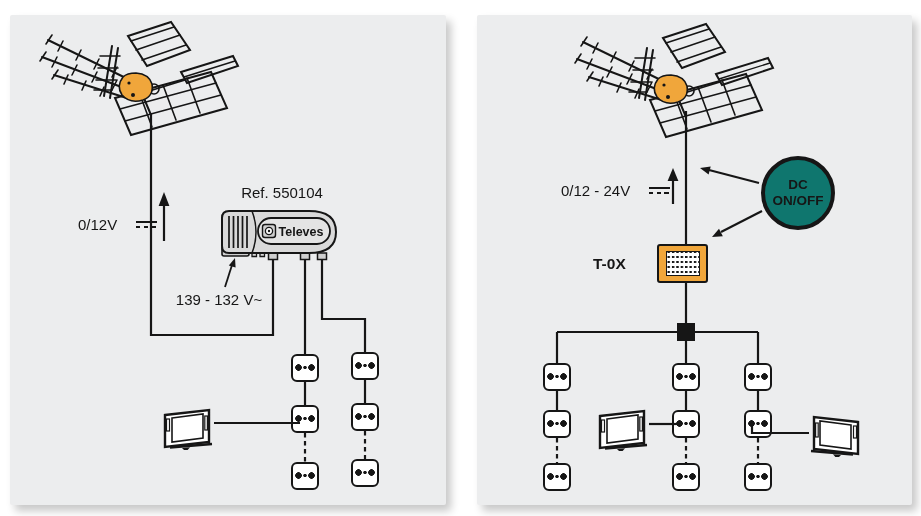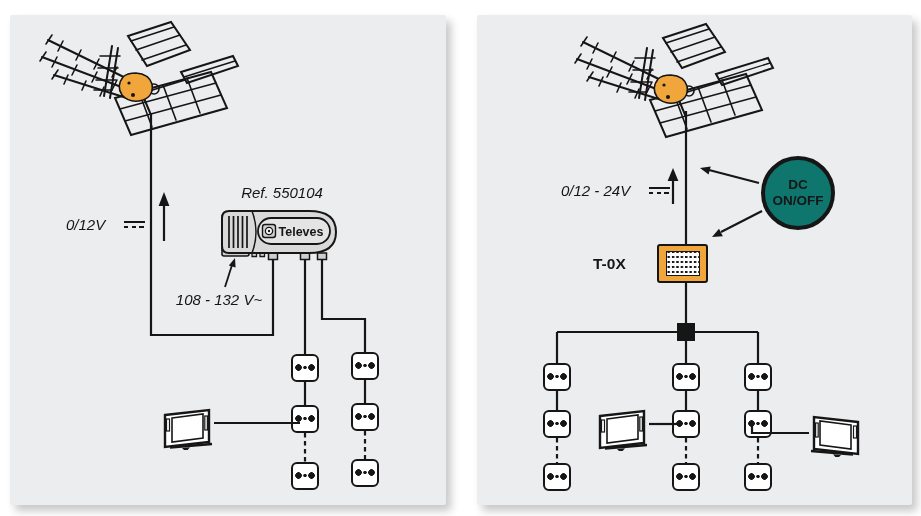--- a/index.html
+++ b/index.html
@@ -4,21 +4,21 @@
 <style>
   html,body{margin:0;padding:0;background:#fff;}
   .page{position:relative;width:921px;height:516px;background:#fff;overflow:hidden;
         font-family:"Liberation Sans",sans-serif;color:#161616;}
   .panel{position:absolute;top:15px;height:490px;background:#ecedee;border-radius:2px;
          box-shadow:5px 6px 8px rgba(0,0,0,.22);}
   #panel-left{left:10px;width:436px;}
   #panel-right{left:477px;width:435px;}
   .wiring,.overlay{position:absolute;left:0;top:0;}
   .overlay{z-index:6;}
-  .lbl{position:absolute;font-size:15px;white-space:nowrap;z-index:4;font-style:italic;}
+  .lbl{position:absolute;font-size:15px;white-space:nowrap;z-index:4;}
   .vlabel{display:flex;align-items:center;gap:19px;}
   .dc-sym{display:inline-block;width:21px;}
   .dc-sym .solid{height:2.2px;background:#161616;margin-bottom:3.2px;}
   .dc-sym .dash{height:2.2px;background:repeating-linear-gradient(90deg,#161616 0 4.4px,transparent 4.4px 7.6px);}
   .center{text-align:center;}
   .outlet{position:absolute;width:28px;height:28px;box-sizing:border-box;background-color:#fff;
           border:2px solid #161616;border-radius:6px;z-index:3;
           background-image:
             radial-gradient(circle at 5.5px 11.5px,#161616 3px,transparent 3.6px),
             radial-gradient(circle at 12px 11.5px,#161616 1.4px,transparent 2px),
@@ -105,21 +105,21 @@
         <line x1="215" y1="272" x2="222" y2="250" stroke-width="1.8"></line>
       </g>
       <polygon points="154,177 148.6,191 159.4,191" fill="#161616"></polygon>
       <polygon points="225,243 225.6,252.6 218.8,250.4" fill="#161616"></polygon>
     </svg>
 
     <svg class="antenna" style="left:20px;top:5px" viewBox="0 0 210 140">
         <use href="#yagi"></use>
       </svg>
 
-    <div class="lbl vlabel" style="left:56px;top:201px">
+    <div class="lbl vlabel" style="left:68px;top:201px">
       <span>0/12V</span>
       <span class="dc-sym">
         <span class="solid" style="display:block"></span>
           <span class="dash" style="display:block"></span>
       </span>
     </div>
 
     <div class="lbl center" style="left:207px;top:169px;width:130px">Ref. 550104</div>
 
     <svg class="psu" viewBox="0 0 120 62">
@@ -131,21 +131,21 @@
       <path d="M10,2 H90 Q117,2 117,23 Q117,44 90,44 H10 Q3,44 3,37 V9 Q3,2 10,2 Z" fill="#d9d9d9" stroke="#161616" stroke-width="2"></path>
       <path d="M10,7 V39 M14.5,7 V39 M19,7 V39 M23.5,7 V39 M28,7 V39" stroke="#161616" stroke-width="1.7" fill="none"></path>
       <path d="M33,2 Q41,23 33,44" stroke="#161616" stroke-width="1.5" fill="none"></path>
       <rect x="39" y="9" width="72" height="26" rx="13" fill="#e4e4e4" stroke="#161616" stroke-width="1.8"></rect>
       <rect x="43.5" y="15.5" width="13" height="13" rx="2.5" fill="#cfcfcf" stroke="#161616" stroke-width="1.4"></rect>
       <circle cx="50" cy="22" r="3.6" fill="#fff" stroke="#161616" stroke-width="1.3"></circle>
       <circle cx="50" cy="22" r="1.2" fill="#161616"></circle>
       <text x="82" y="26.5" text-anchor="middle" font-size="12.5" font-weight="bold" fill="#161616">Televes</text>
     </svg>
 
-    <div class="lbl center" style="left:144px;top:276px;width:130px">108 - 132 V~</div>
+    <div class="lbl center" style="left:144px;top:276px;width:130px">139 - 132 V~</div>
 
     <div class="outlet" style="left:281px;top:339px"></div>
     <div class="outlet" style="left:281px;top:390px"></div>
     <div class="outlet" style="left:281px;top:447px"></div>
 
     <div class="outlet" style="left:341px;top:337px"></div>
     <div class="outlet" style="left:341px;top:388px"></div>
     <div class="outlet" style="left:341px;top:444px"></div>
 
     <svg class="tv" style="left:152px;top:393px" viewBox="0 0 54 42">

